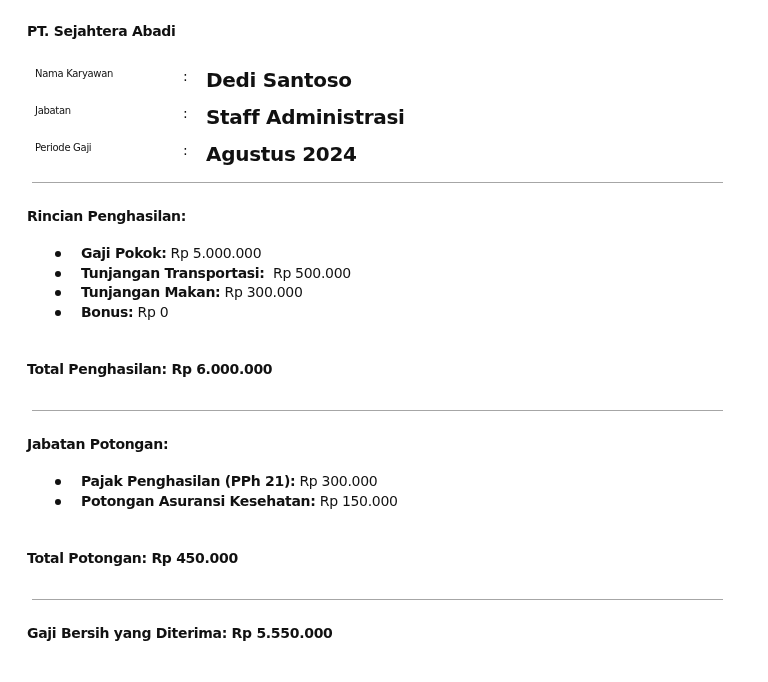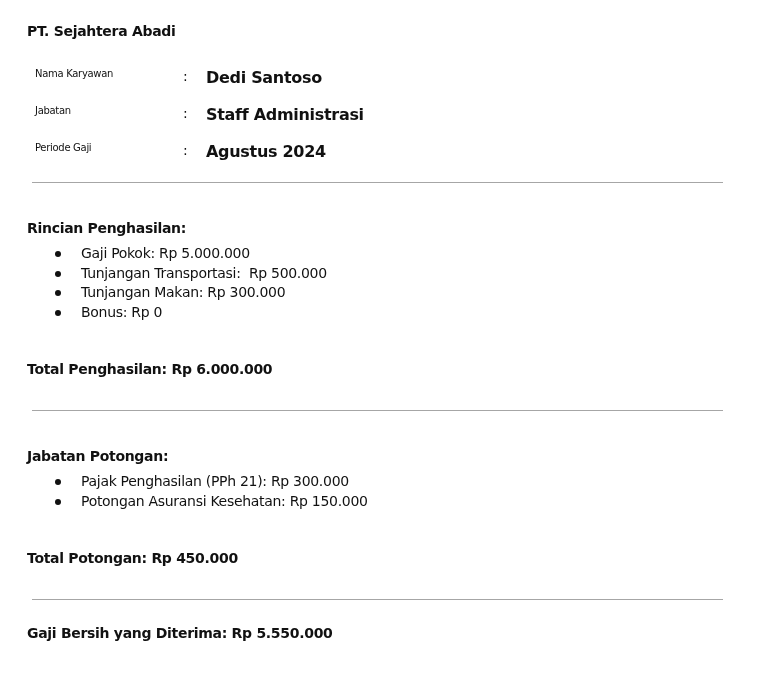--- a/index.html
+++ b/index.html
@@ -4,27 +4,27 @@
 <style>
   html, body { margin: 0; padding: 0; background: #ffffff; }
   body {
     width: 768px; height: 682px; position: relative; overflow: hidden;
     font-family: "DejaVu Sans", sans-serif; color: #111111;
   }
   .abs { position: absolute; white-space: nowrap; }
   .company { left: 27px; top: 23px; font-size: 14px; font-weight: bold; letter-spacing: -0.3px; }
   .info-label { left: 35px; font-size: 10px; letter-spacing: -0.3px; }
   .info-colon { left: 183px; font-size: 14px; }
-  .info-value { left: 206px; font-size: 16px; font-weight: bold; letter-spacing: -0.3px; }
+  .info-value { left: 206px; font-size: 20px; font-weight: bold; letter-spacing: -0.3px; }
   .hr { position: absolute; left: 32px; width: 691px; height: 1px; background: #a6a6a6; }
-  .heading { left: 27px; font-size: 14px; font-weight: bold; letter-spacing: -0.3px; margin-top: 12px; }
+  .heading { left: 27px; font-size: 14px; font-weight: bold; letter-spacing: -0.3px; }
   .bullet-list { position: absolute; left: 55px; margin: 0; padding: 0; list-style: none; }
   .bullet-list li { position: relative; height: 19.6px; line-height: 19.6px; font-size: 14px; letter-spacing: -0.3px; white-space: nowrap; padding-left: 26px; }
   .bullet-list li .dot { position: absolute; left: 0; top: 7px; width: 6px; height: 6px; border-radius: 50%; background: #111; }
-  .bullet-list li b { font-weight: normal; }
+  .bullet-list li b { font-weight: bold; }
   .total { left: 27px; font-size: 14px; font-weight: bold; letter-spacing: -0.3px; }
 </style>
 </head>
 <body>
 
 <div class="abs company">PT. Sejahtera Abadi</div>
 
 <div class="abs info-label" style="top:68px">Nama Karyawan</div>
 <div class="abs info-colon" style="top:68px">:</div>
 <div class="abs info-value" style="top:68px">Dedi Santoso</div>

